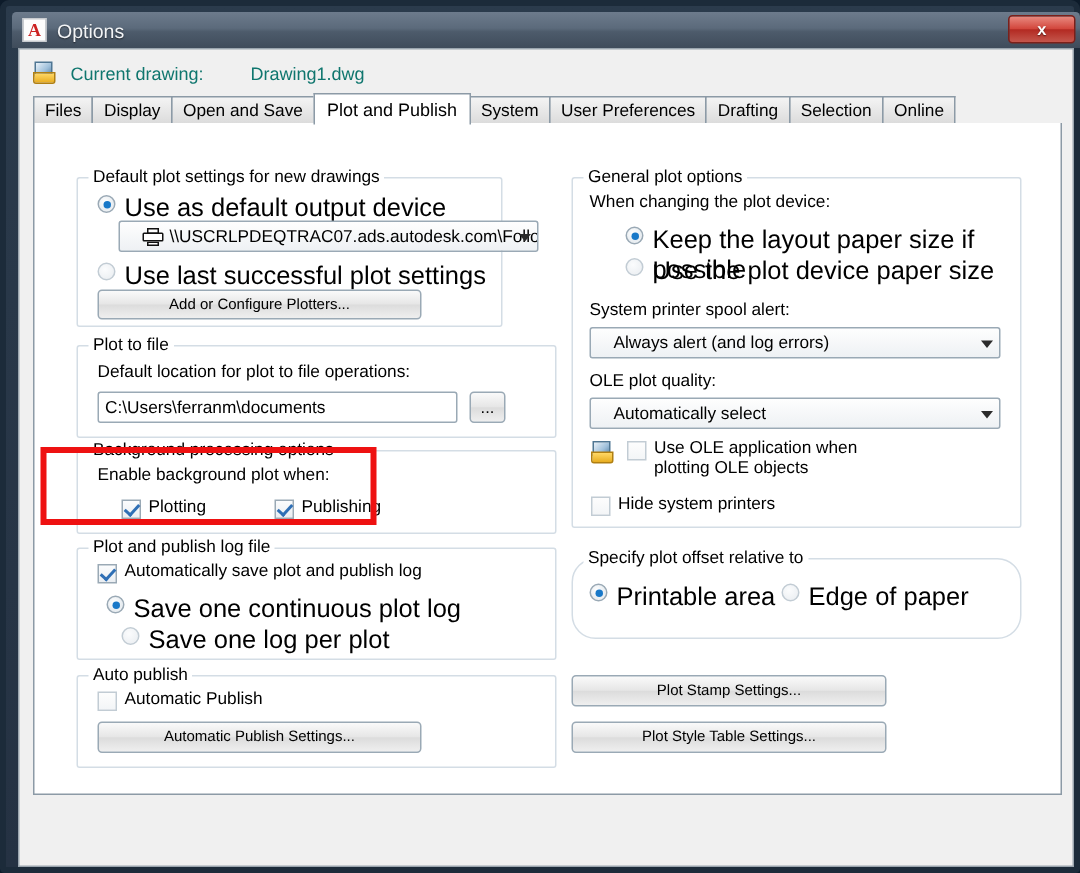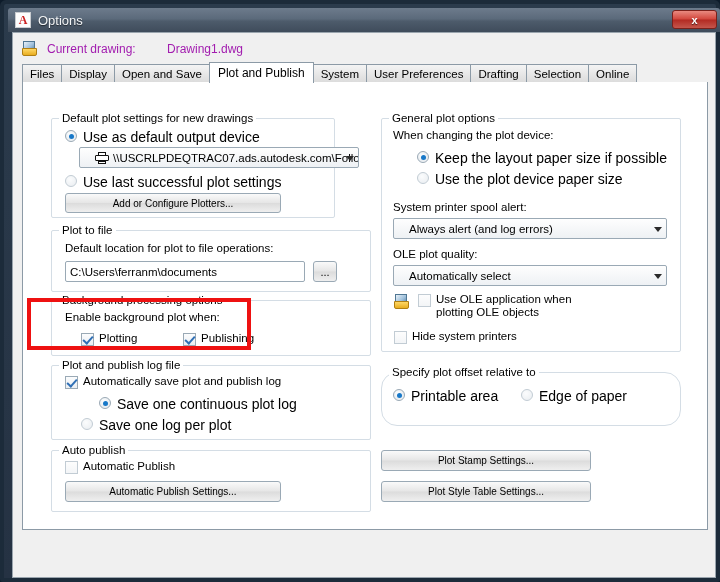--- a/index.html
+++ b/index.html
@@ -55,21 +55,21 @@
   .client {
     position: absolute; left: 8px; top: 28px;
     width: 704px; height: 546px;
     background: #f0f0f0;
     box-sizing: border-box;
     border: 1px solid #9aa5ae;
   }
   .curdraw {
     position: absolute; left: 9px; top: 8px;
     display: flex; align-items: center;
-    font-size: 12px; color: #a21caf;
+    font-size: 12px; color: #0f766e;
   }
   .dwg-icon {
     width: 17px; height: 15px; margin-right: 8px;
     position: relative;
   }
   .dwg-icon .sheet {
     position: absolute; left: 1px; top: 0; width: 12px; height: 10px;
     background: linear-gradient(135deg,#e9f1f8 0%, #9fc0db 60%, #5d86a8 100%);
     border: 1px solid #4f7693;
     box-sizing: border-box;
@@ -123,21 +123,21 @@
     border-radius: 2px;
     box-sizing: border-box;
   }
   .group > .legend {
     position: absolute; left: 7px; top: -7px;
     background: #fff; padding: 0 3px;
     font-size: 11.5px; color: #000; white-space: nowrap;
   }
   .txt { position: absolute; font-size: 11.5px; color: #000; white-space: nowrap; }
   
-  .radio { position: absolute; display: flex; align-items: flex-start; font-size: 14px; }
+  .radio { position: absolute; display: flex; align-items: flex-start; font-size: 17px; }
   .radio .dot {
     width: 12px; height: 12px; border-radius: 50%;
     background: radial-gradient(circle at 40% 35%, #ffffff 0%, #e8edf1 60%, #ffffff 100%);
     border: 1px solid #9aa9b5; box-sizing: border-box;
     margin-right: 6px; flex: none; position: relative; top: 1px;
   }
   .radio.on .dot::after {
     content: ""; position: absolute; left: 2.5px; top: 2.5px;
     width: 5px; height: 5px; border-radius: 50%;
     background: #1878c8;
@@ -302,21 +302,21 @@
       </div>
       <div class="annot" style="left:4px; top:216px; width:224px; height:52px;"></div>
 
       <div class="group" style="left:28px; top:283px; width:320px; height:75px;">
         <span class="legend">Plot and publish log file</span>
       </div>
       <div class="check on" style="left:42px; top:293px;">
         <span class="box"></span>
         <span>Automatically save plot and publish log</span>
       </div>
-      <div class="radio on" style="left:76px; top:314px;">
+      <div class="radio on" style="left:48px; top:314px;">
         <span class="dot"></span>
         <span>Save one continuous plot log</span>
       </div>
       <div class="radio off" style="left:58px; top:335px;">
         <span class="dot"></span>
         <span>Save one log per plot</span>
       </div>
 
       <div class="group" style="left:28px; top:368px; width:320px; height:62px;">
         <span class="legend">Auto publish</span>

